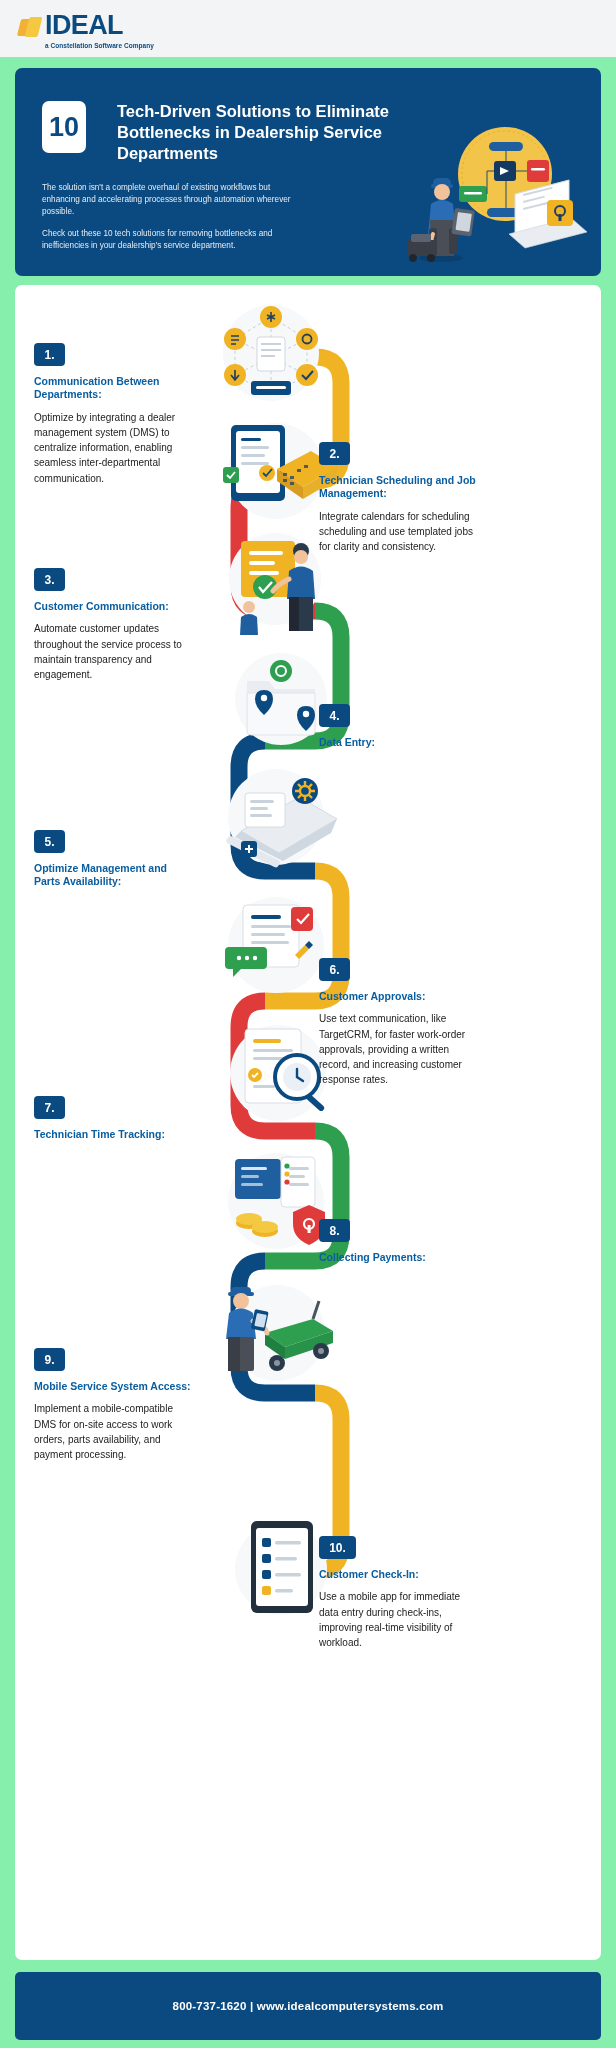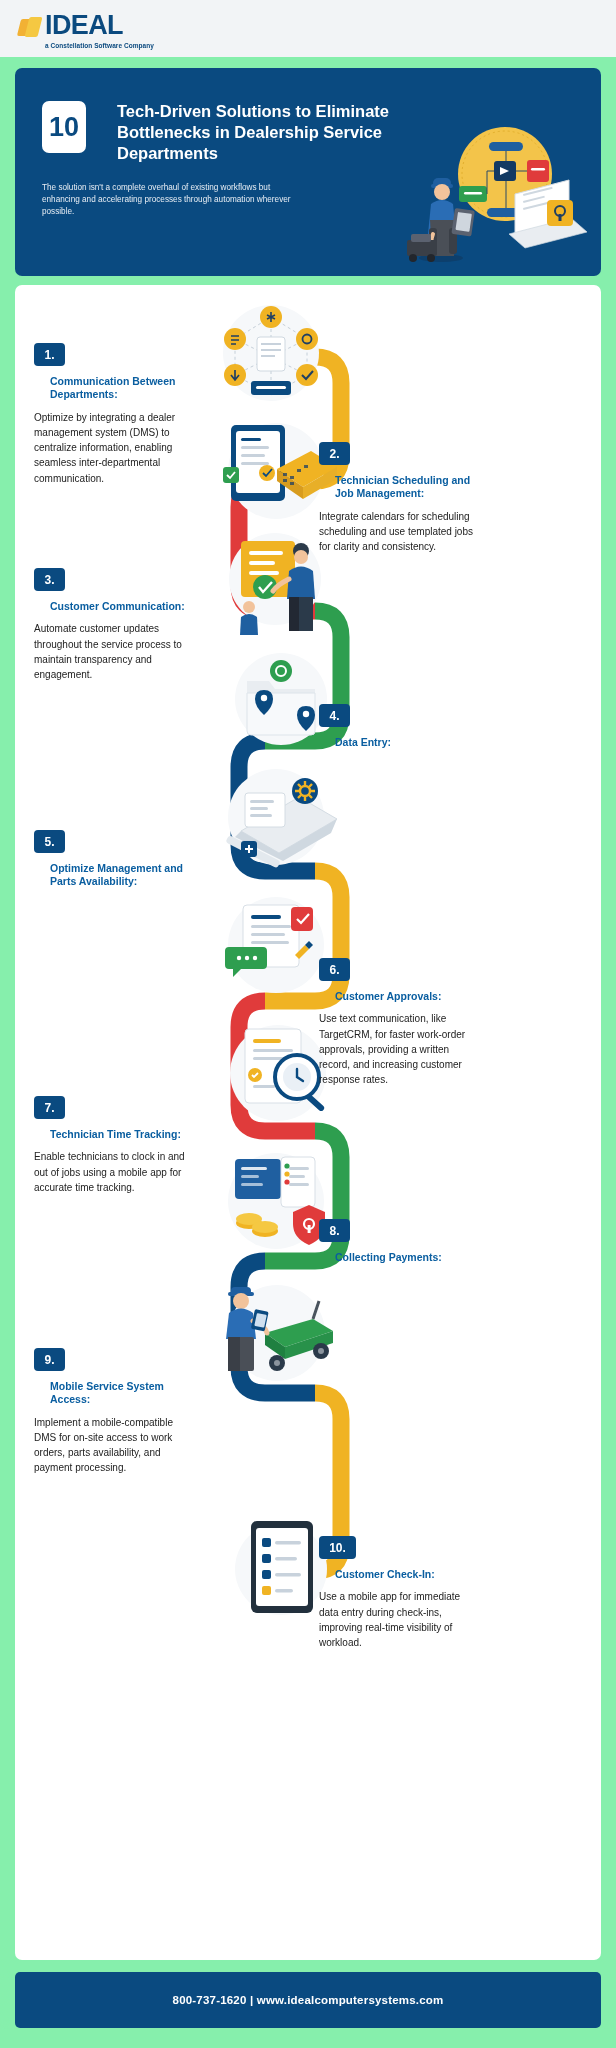--- a/index.html
+++ b/index.html
@@ -58,30 +58,30 @@
 
   
   .item { position:absolute; width:158px; }
   .item .pill {
     width:31px; height:23px; background:#0a4a80; border-radius:4px;
     color:#fff; font-size:12px; font-weight:bold;
     display:flex; align-items:center; justify-content:center;
     margin-bottom:9px;
   }
   .item .head {
-    font-size:10.5px; font-weight:bold; color:#0a5ea0; line-height:1.28; margin-bottom:8px;margin-left:16px;
+    font-size:10.5px; font-weight:bold; color:#0a5ea0; line-height:1.28; margin-bottom:8px;
   }
   .item .body { font-size:10px; color:#222; line-height:1.52; }
 
   
   .ill { position:absolute; }
 
   
   .footer {
-    position:absolute; left:15px; top:1972px; width:586px; height:56px;
+    position:absolute; left:15px; top:1972px; width:586px; height:68px;
     background:#0a4a80; border-radius:5px;
     display:flex; align-items:center; justify-content:center;
     color:#ffffff; font-size:11.5px; font-weight:bold; letter-spacing:0.2px;
   }
 </style>
 </head>
 <body>
 
 <div class="page">
 
@@ -95,20 +95,21 @@
         <div class="logo-name">IDEAL</div>
         <div class="logo-sub">a Constellation Software Company</div>
       </div>
     </div>
   </div>
 
   <div class="hero">
     <div class="num-badge">10</div>
     <div class="hero-title">Tech-Driven Solutions to Eliminate Bottlenecks in Dealership Service Departments</div>
     <div class="hero-p1">The solution isn't a complete overhaul of existing workflows but enhancing and accelerating processes through automation wherever possible.</div>
+    <div class="hero-p2">Check out these 10 tech solutions for removing bottlenecks and inefficiencies in your dealership's service department.</div>
 
     <svg class="hero-art" viewBox="0 0 190 150">
       <circle cx="108" cy="58" r="47" fill="#f3c44a"></circle>
       <circle cx="108" cy="58" r="43" fill="none" stroke="#e0ae2e" stroke-width="1" stroke-dasharray="2 3"></circle>
 
       <rect x="92" y="26" width="34" height="9" rx="4.5" fill="#1f5fa0"></rect>
       <rect x="97" y="45" width="22" height="20" rx="3" fill="#123a63"></rect>
       <path d="M103 51 l9 4 -9 4 z" fill="#fff"></path>
       <rect x="130" y="44" width="22" height="22" rx="3" fill="#e03b3b"></rect>
       <rect x="134" y="52" width="14" height="2.5" rx="1.2" fill="#fff"></rect>
@@ -427,21 +428,20 @@
 
     <div class="item" style="left:304px; top:673px;">
       <div class="pill">6.</div>
       <div class="head">Customer Approvals:</div>
       <div class="body">Use text communication, like TargetCRM, for faster work-order approvals, providing a written record, and increasing customer response rates.</div>
     </div>
 
     <div class="item" style="left:19px; top:811px;">
       <div class="pill">7.</div>
       <div class="head">Technician Time Tracking:</div>
-      <div class="body">Enable technicians to clock in and out of jobs using a mobile app for accurate time tracking.</div>
     </div>
 
     <div class="item" style="left:304px; top:934px;">
       <div class="pill">8.</div>
       <div class="head">Collecting Payments:</div>
     </div>
 
     <div class="item" style="left:19px; top:1063px;">
       <div class="pill">9.</div>
       <div class="head">Mobile Service System Access:</div>

